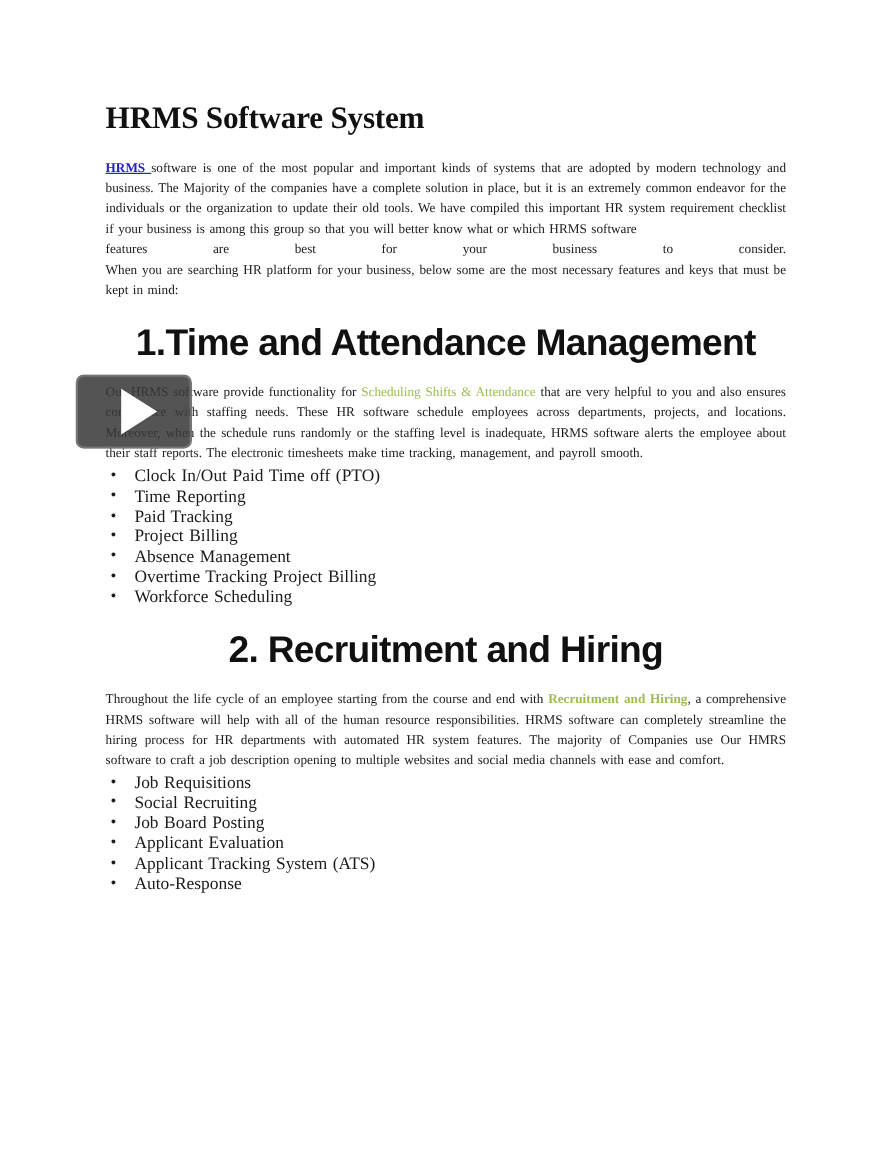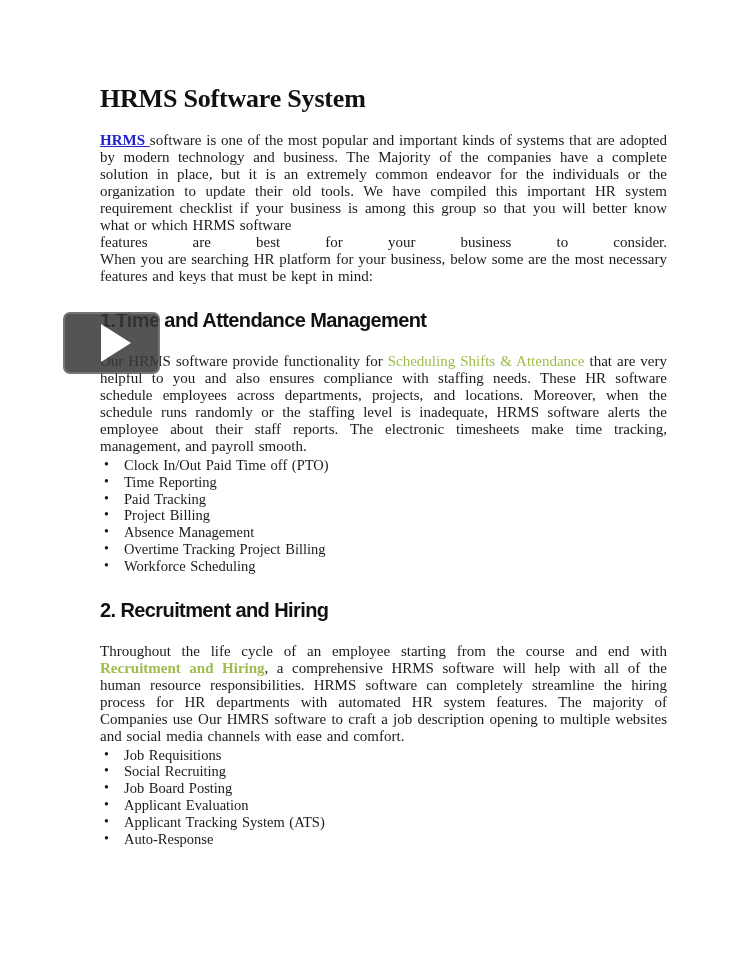--- a/index.html
+++ b/index.html
@@ -7,35 +7,35 @@
     position: relative;
     width: 741px;
     height: 960px;
     background: #ffffff;
     overflow: hidden;
     font-family: "Liberation Serif", "DejaVu Serif", serif;
     color: #1a1a1a;
   }
   .content {
     position: absolute;
-    left: 100px;
+    left: 88px;
     top: 84px;
     width: 567px;
   }
   h1.doc-title {
     font-family: "Liberation Serif", "DejaVu Serif", serif;
     font-weight: bold;
     font-size: 26px;
     line-height: 29px;
     letter-spacing: -0.2px;
     color: #111111;
     margin: 0 0 19px 0;
   }
   .body-text {
-    font-size: 15px;
+    font-size: 11px;
     line-height: 17px;
     word-spacing: 1px;
   }
   .justify { text-align: justify; margin: 0; }
   .stretch-line {
     text-align: justify;
     text-align-last: justify;
     margin: 0;
   }
   a.blue-link {
@@ -46,25 +46,26 @@
   }
   a.green-link {
     color: #9cbd4c;
     text-decoration: none;
     cursor: pointer;
   }
   a.green-link.bold { font-weight: bold; }
   h2.section-heading {
     font-family: "Liberation Sans", "DejaVu Sans", sans-serif;
     font-weight: 700;
-    font-size: 20px;
+    font-size: 31px;
     line-height: 32px;
     letter-spacing: -0.6px;
     color: #111111;
     margin: 19px 0 17px 0;
+    text-align: center;
   }
   ul.bullets {
     list-style: none;
     margin: 2px 0 0 0;
     padding: 0;
     font-size: 14.5px;
     line-height: 16.8px;
     word-spacing: 1px;
   }
   ul.bullets li {

